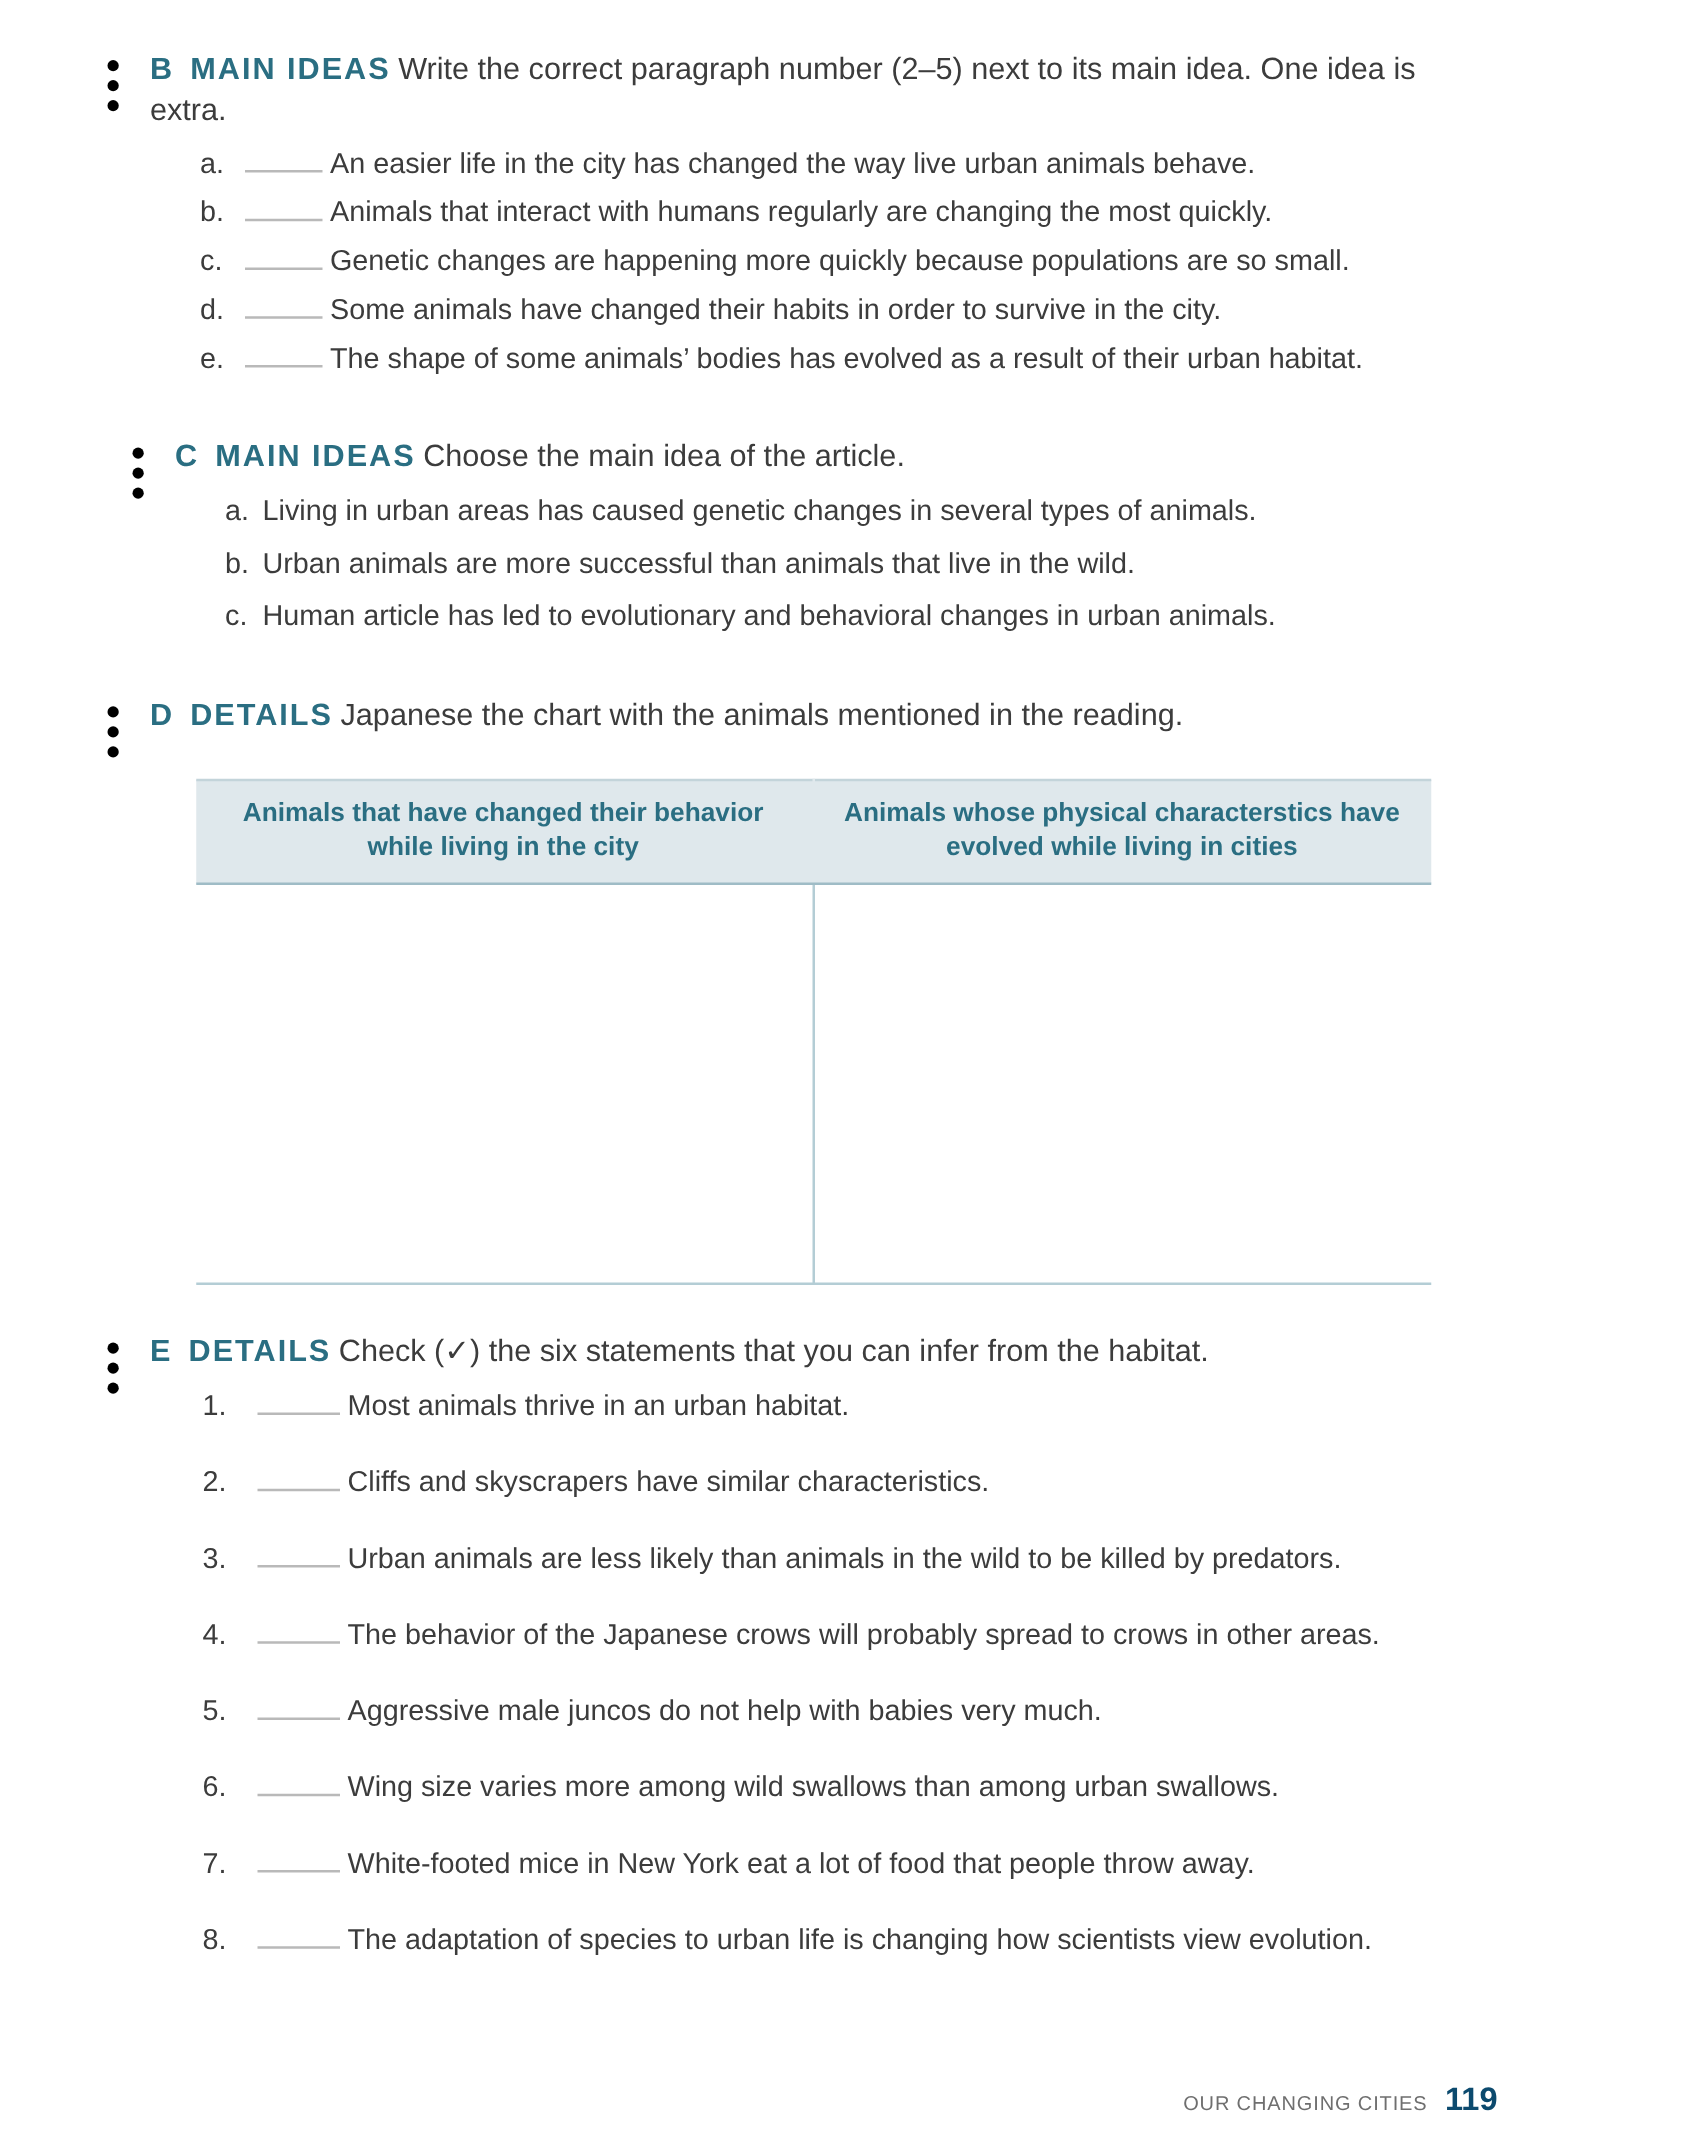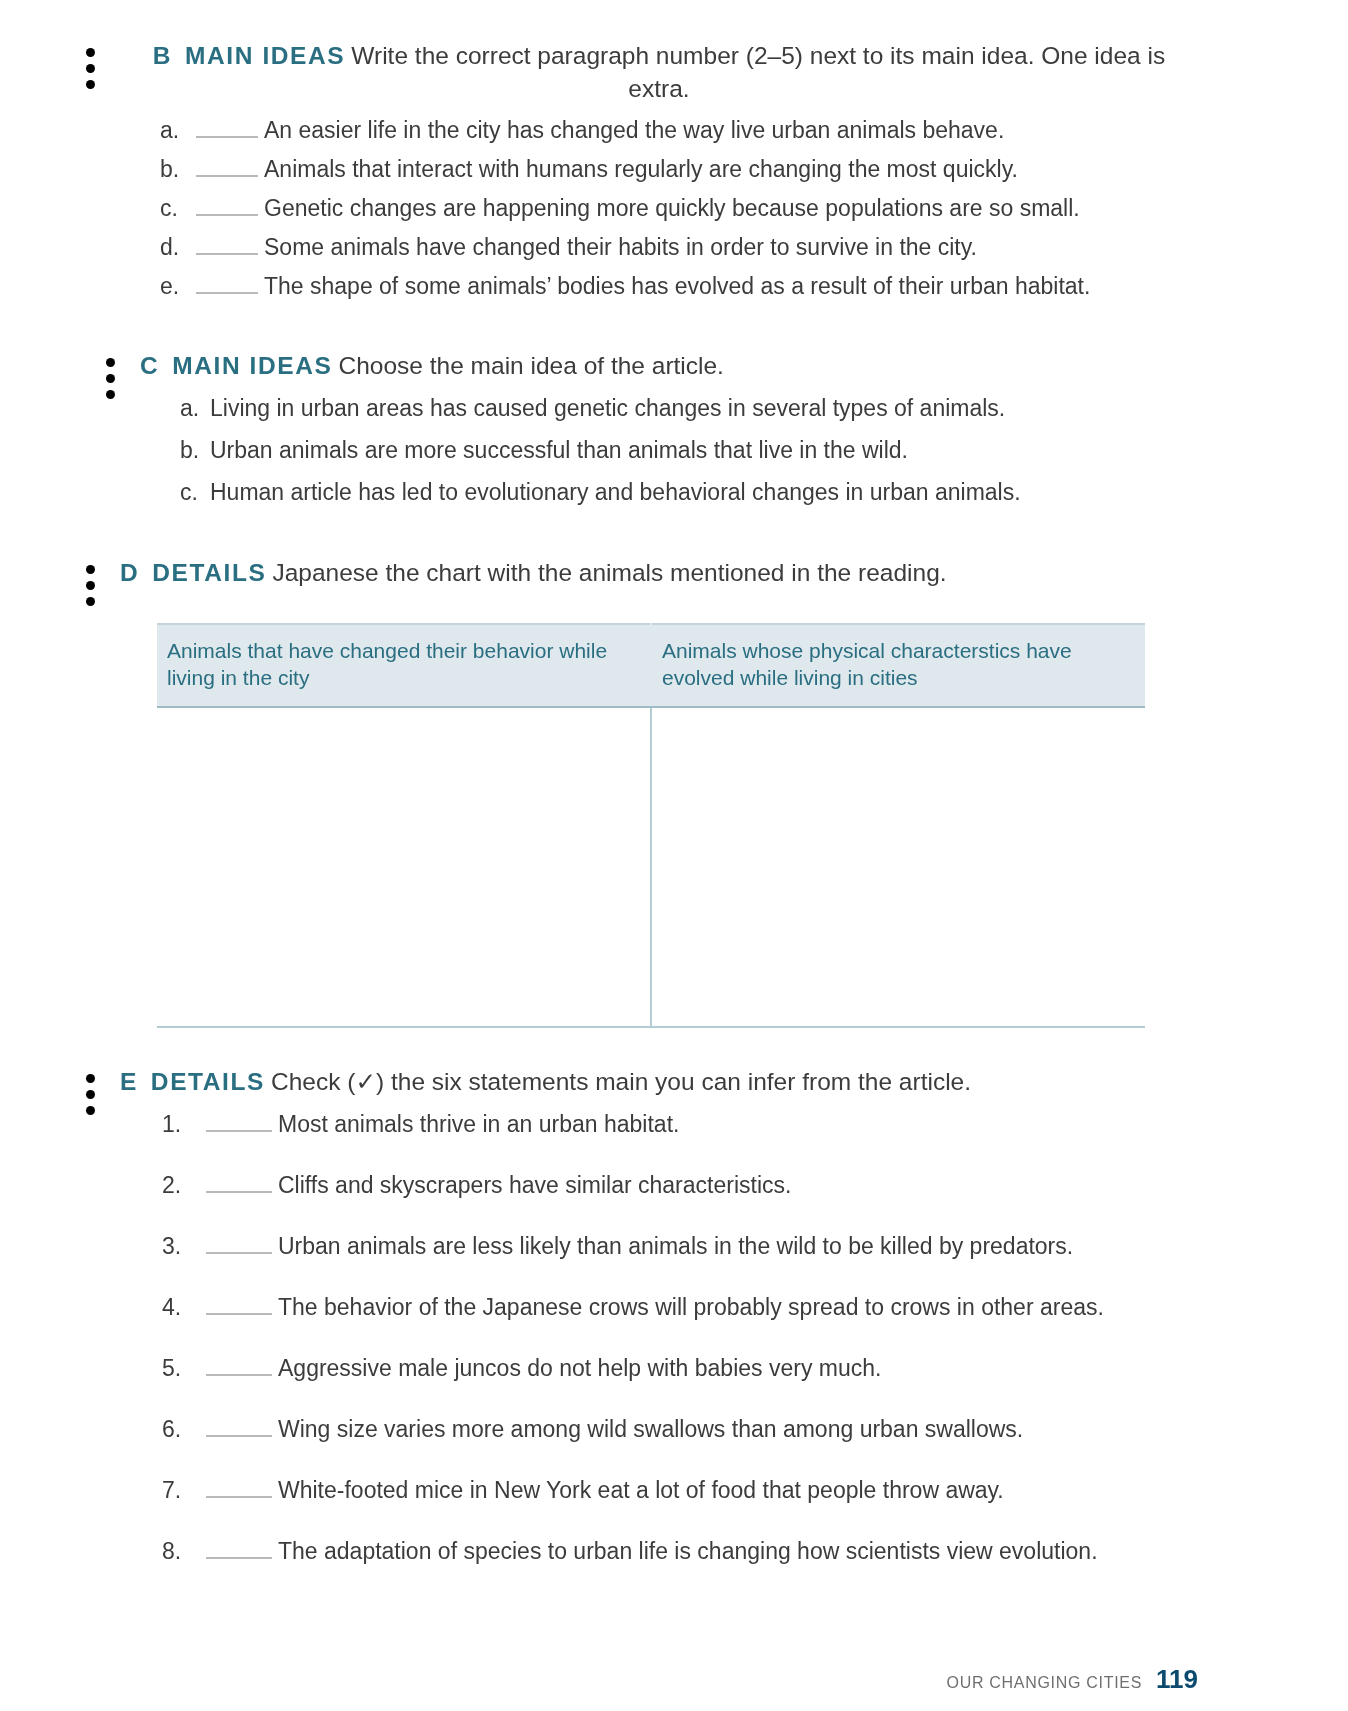--- a/index.html
+++ b/index.html
@@ -50,21 +50,20 @@
     border-radius: 50%;
     background: #000000;
   }
   .head-text {
     margin-left: 120px;
     margin-right: 150px;
     font-size: 24.5px;
     line-height: 1.33;
     color: #3c3c3c;
     font-weight: 400;
-    text-align: center;
   }
   .ex-letter {
     color: #2a6e82;
     font-weight: bold;
     font-size: 24.5px;
     letter-spacing: 0.5px;
   }
   .ex-label {
     color: #2a6e82;
     font-weight: bold;
@@ -128,23 +127,23 @@
   .chart {
     margin: 34px 0 0 157px;
     width: 988px;
     border-collapse: collapse;
     table-layout: fixed;
   }
   .chart .hdr-row th {
     background: #dfe8ec;
     color: #2a6e82;
     font-size: 21px;
-    font-weight: 400;
+    font-weight: 700;
     line-height: 1.28;
-    text-align: left;
+    text-align: center;
     vertical-align: top;
     padding: 13px 12px 14px 10px;
     border-top: 2px solid #c3d4da;
     border-bottom: 2px solid #9fbcc6;
   }
   .chart .hdr-row th.col-left {
     border-right: 2px solid #dfe8ec;
   }
   .chart .body-row td {
     height: 318px;
@@ -287,21 +286,21 @@
   </section>
 
   <section class="exercise sec-e">
     <div class="ex-head">
       <div class="dots">
         <span></span>
           <span></span>
           <span></span>
       </div>
       <div class="head-text">
-        <span class="ex-letter">E</span><span class="ex-label">DETAILS</span><span class="ex-instr">Check (✓) the six statements main you can infer from the article.</span>
+        <span class="ex-letter">E</span><span class="ex-label">DETAILS</span><span class="ex-instr">Check (✓) the six statements that you can infer from the habitat.</span>
       </div>
     </div>
     <ul class="items list-e">
       <li class="item">
         <span class="item-marker">1.</span>
         <span class="item-blank"></span>
         <span class="item-text">Most animals thrive in an urban habitat.</span>
       </li>
       <li class="item">
         <span class="item-marker">2.</span>

